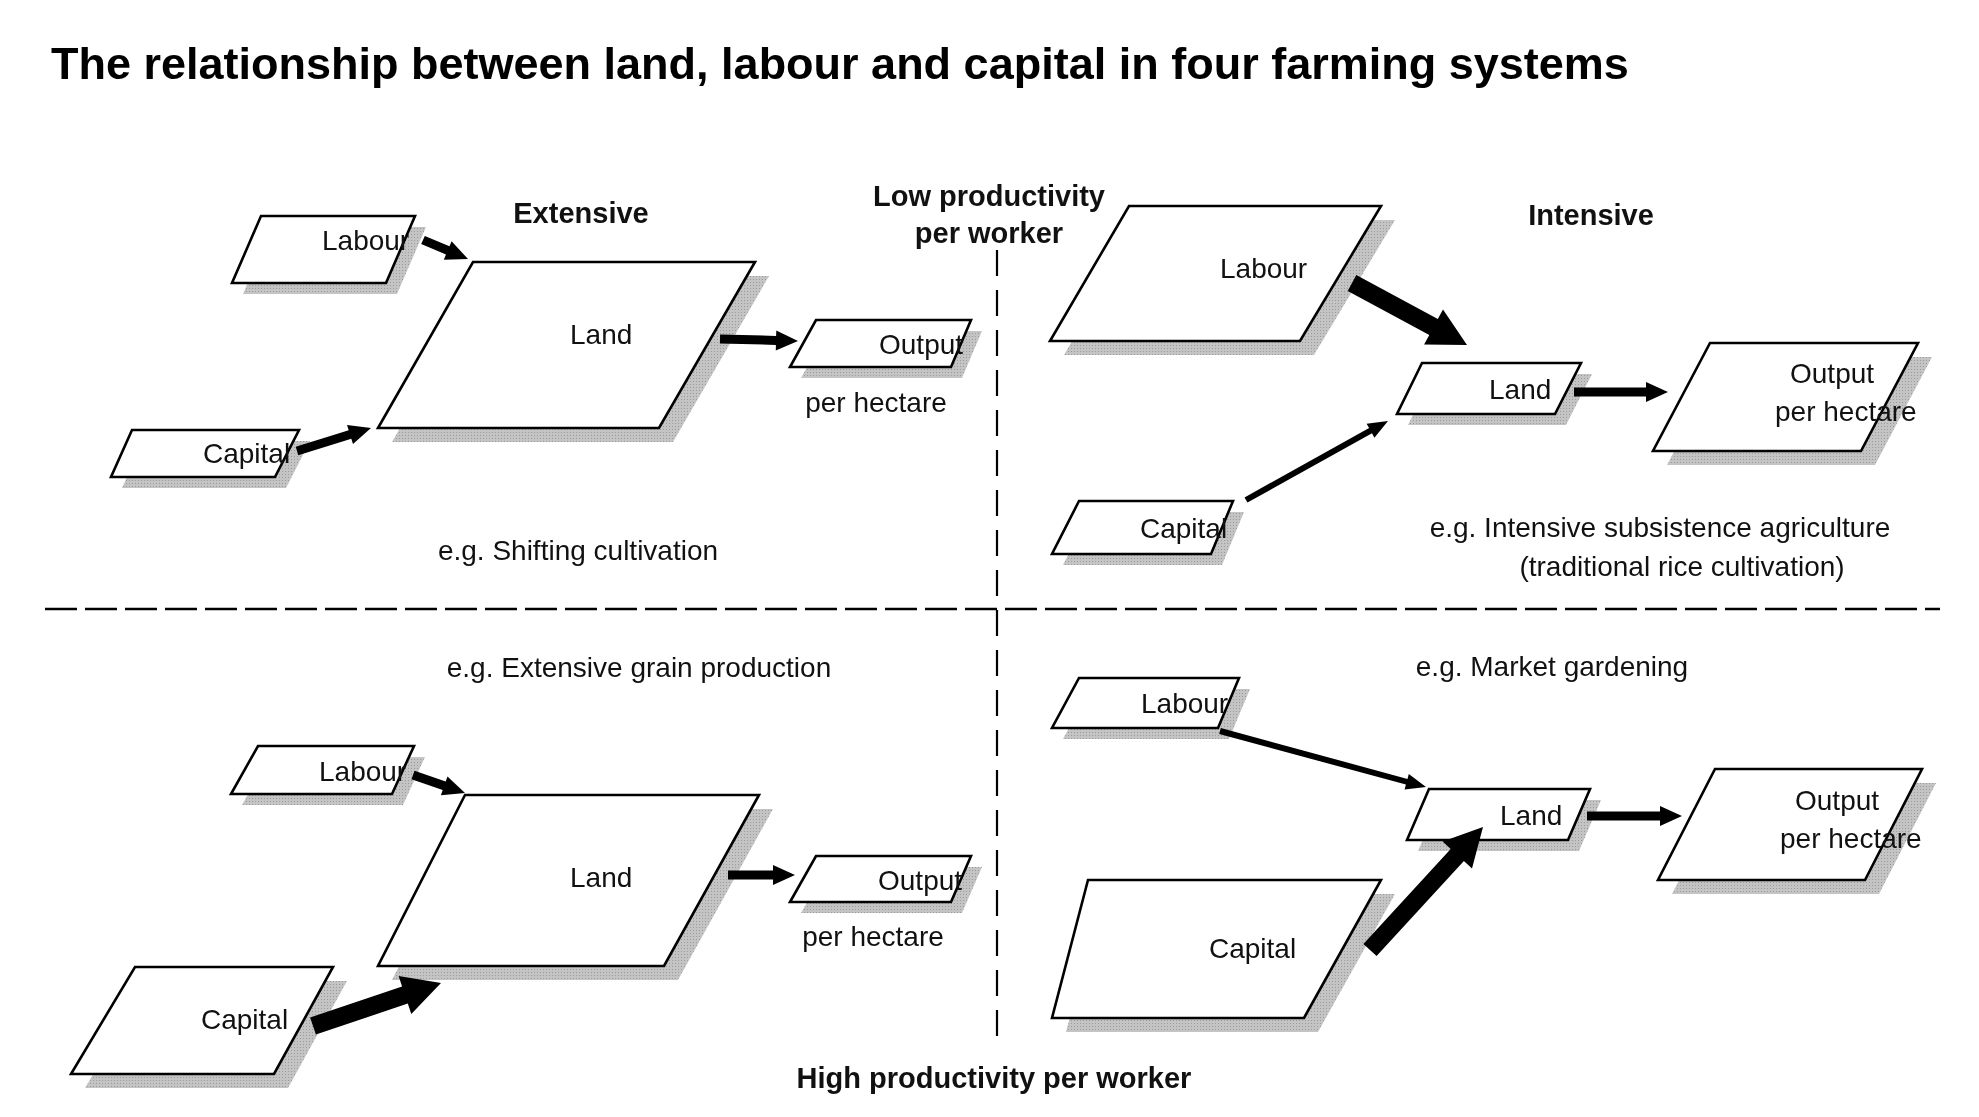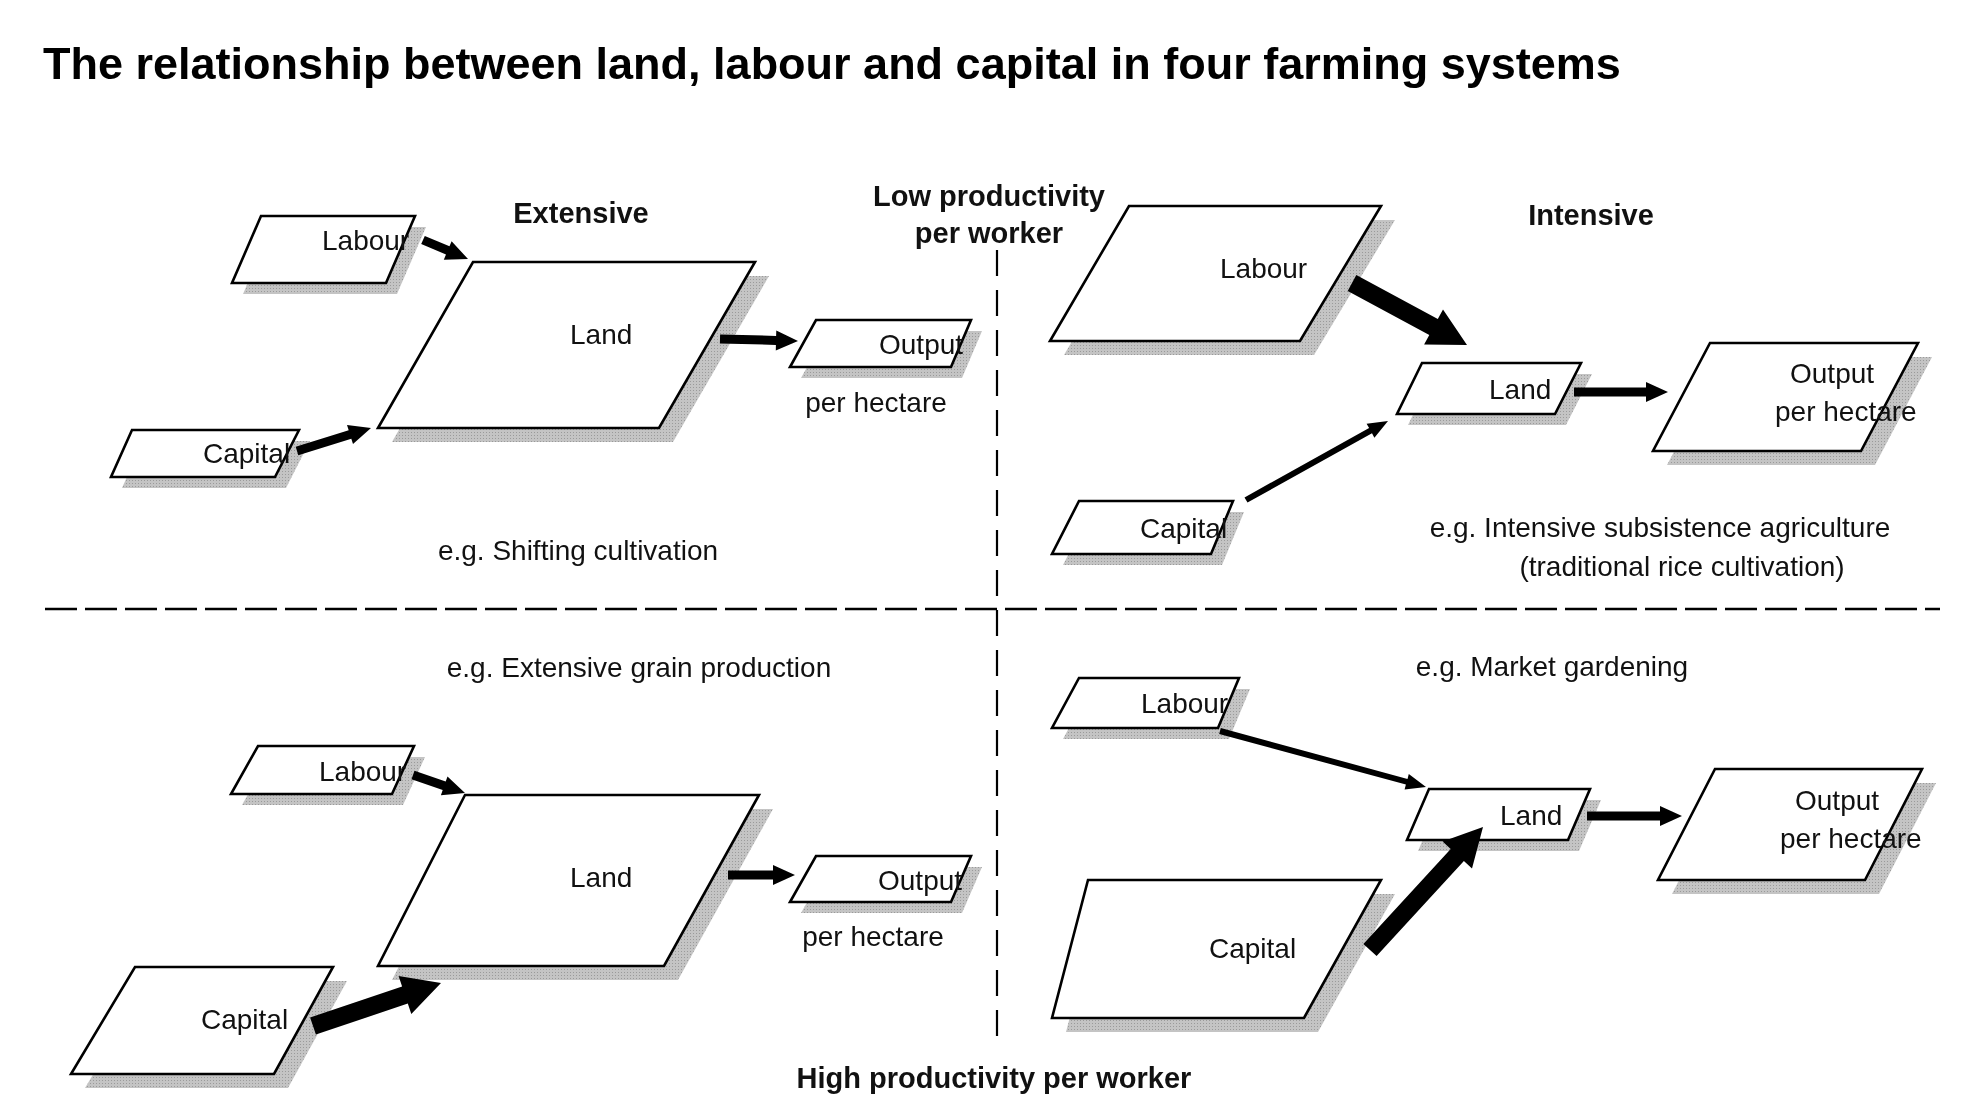--- a/index.html
+++ b/index.html
@@ -1,17 +1,17 @@
 <!DOCTYPE html>
 <html><head>
 <meta charset="utf-8">
 <style>
   html, body { margin: 0; padding: 0; background: #ffffff; }
   body { width: 1979px; height: 1117px; position: relative; overflow: hidden; font-family: "Liberation Sans", sans-serif; color: #000; }
-  #diagram-title { position: absolute; left: 43px; top: 38px; font-size: 45px; font-weight: bold; white-space: nowrap; letter-spacing: 0px; }
+  #diagram-title { position: absolute; left: 51px; top: 38px; font-size: 45px; font-weight: bold; white-space: nowrap; letter-spacing: 0px; }
   #canvas { position: absolute; left: 0; top: 0; width: 1979px; height: 1117px; }
   .lbl { font-family: "Liberation Sans", sans-serif; fill: #111; }
   .bold { font-weight: bold; }
 </style>
 </head>
 <body>
 
 <div id="diagram-title">The relationship between land, labour and capital in four farming systems</div>
 
 <svg id="canvas" xmlns="http://www.w3.org/2000/svg" width="1979" height="1117" viewBox="0 0 1979 1117">

